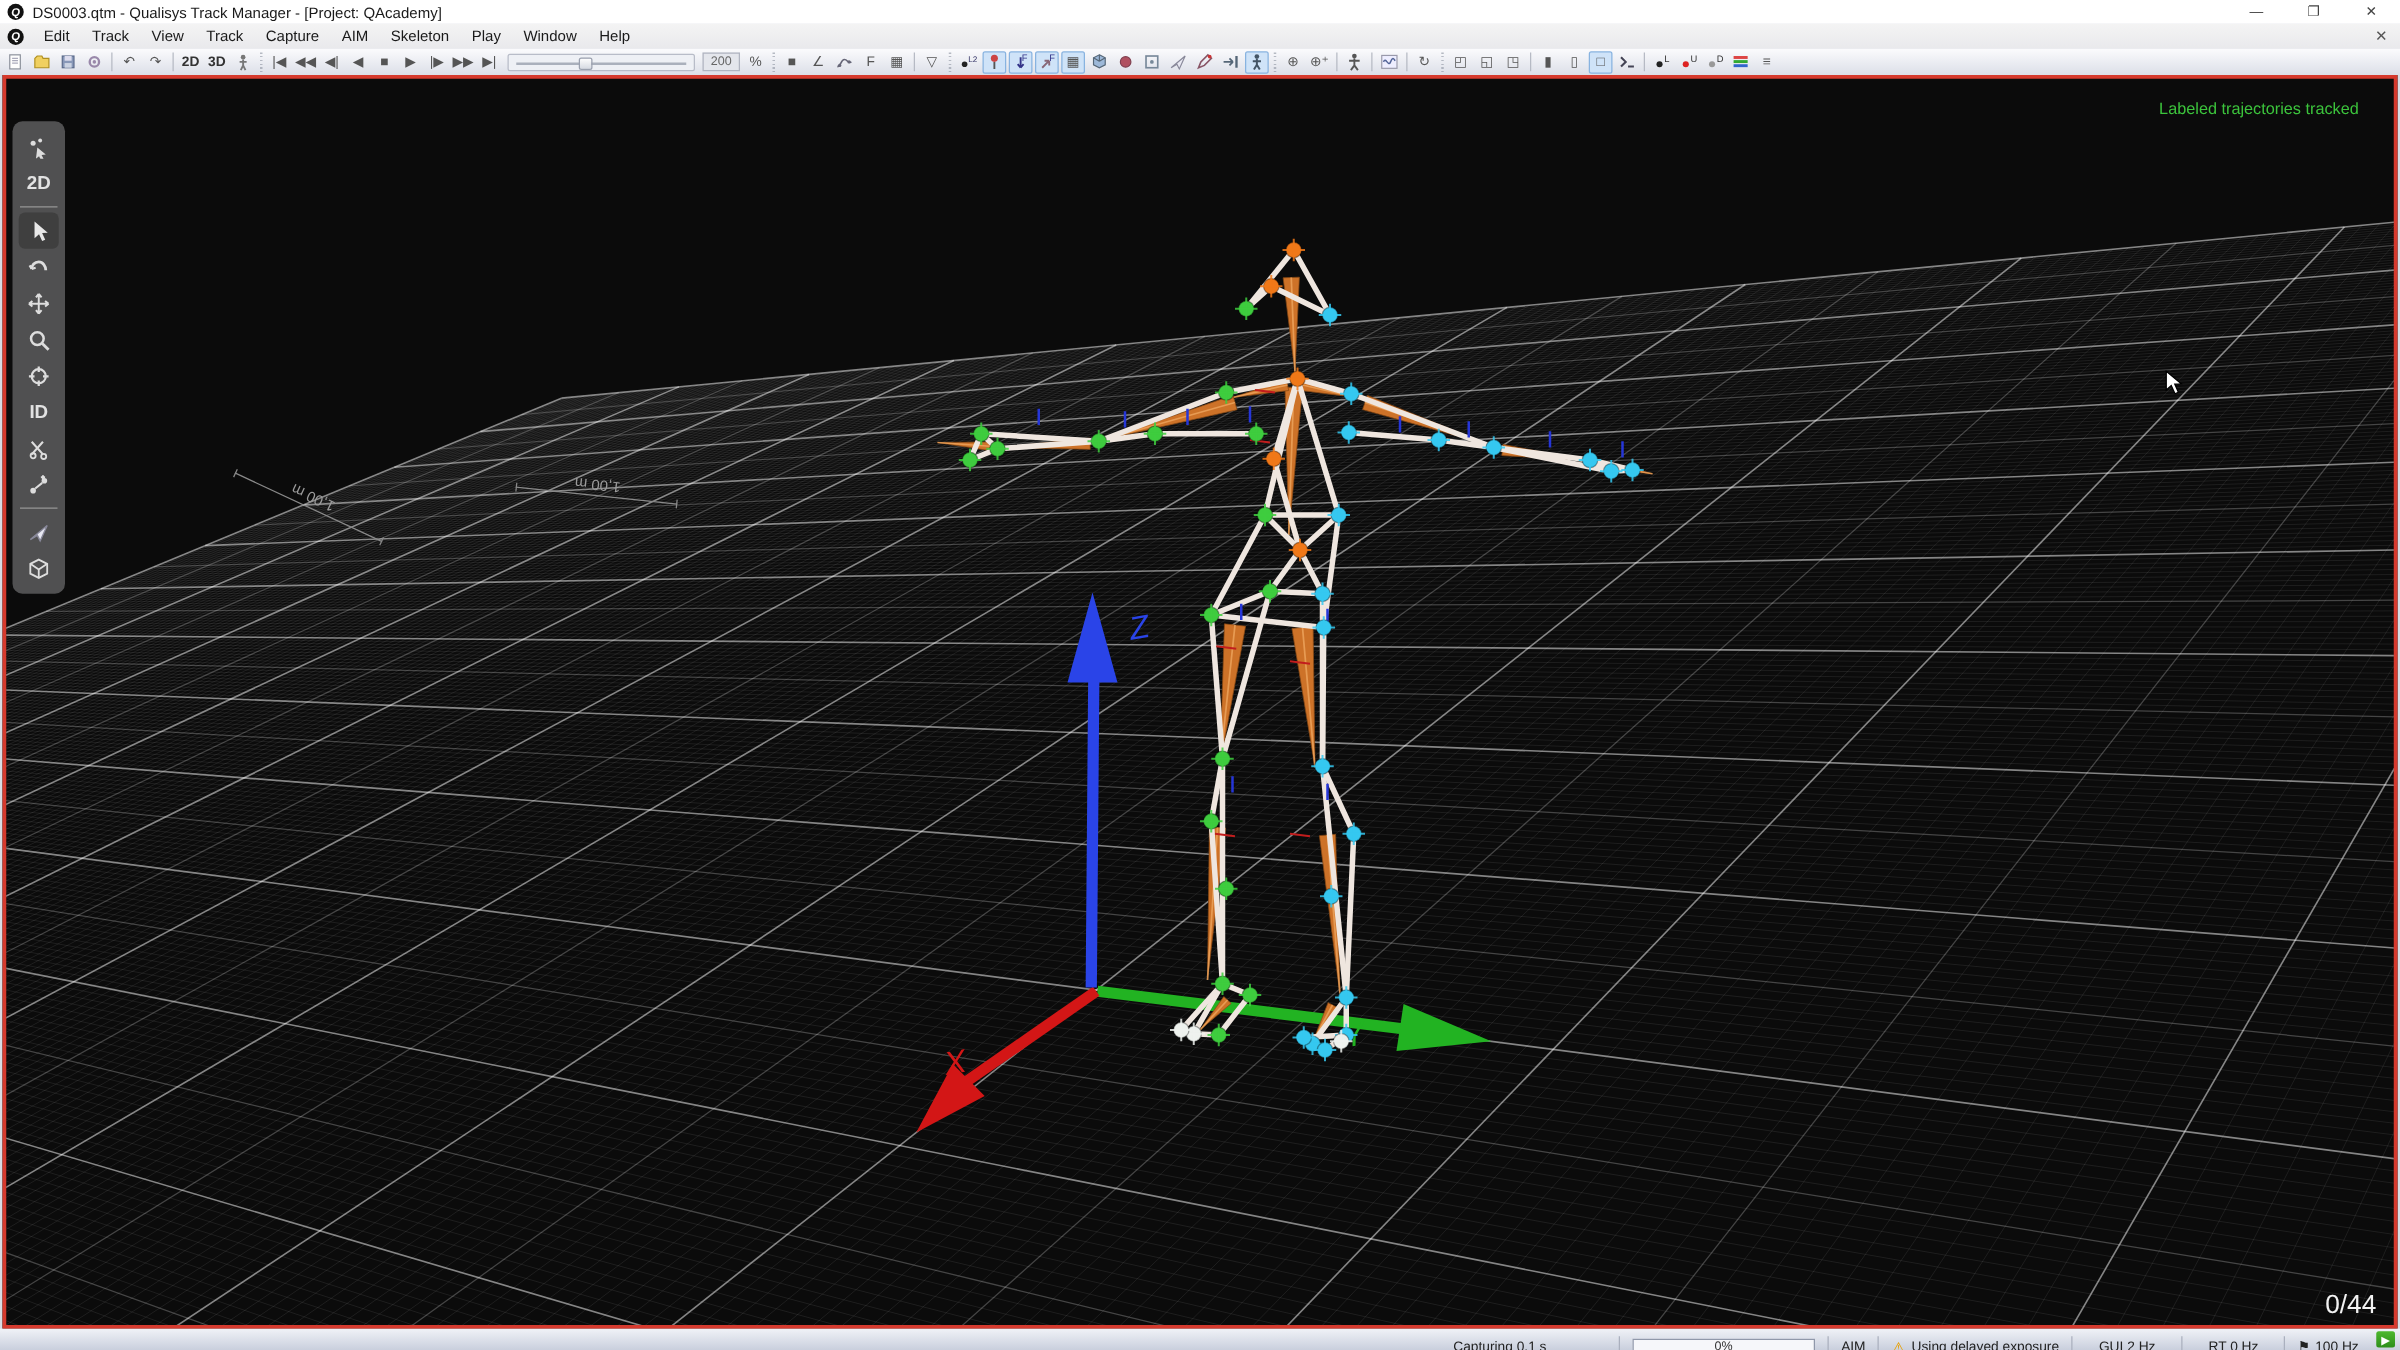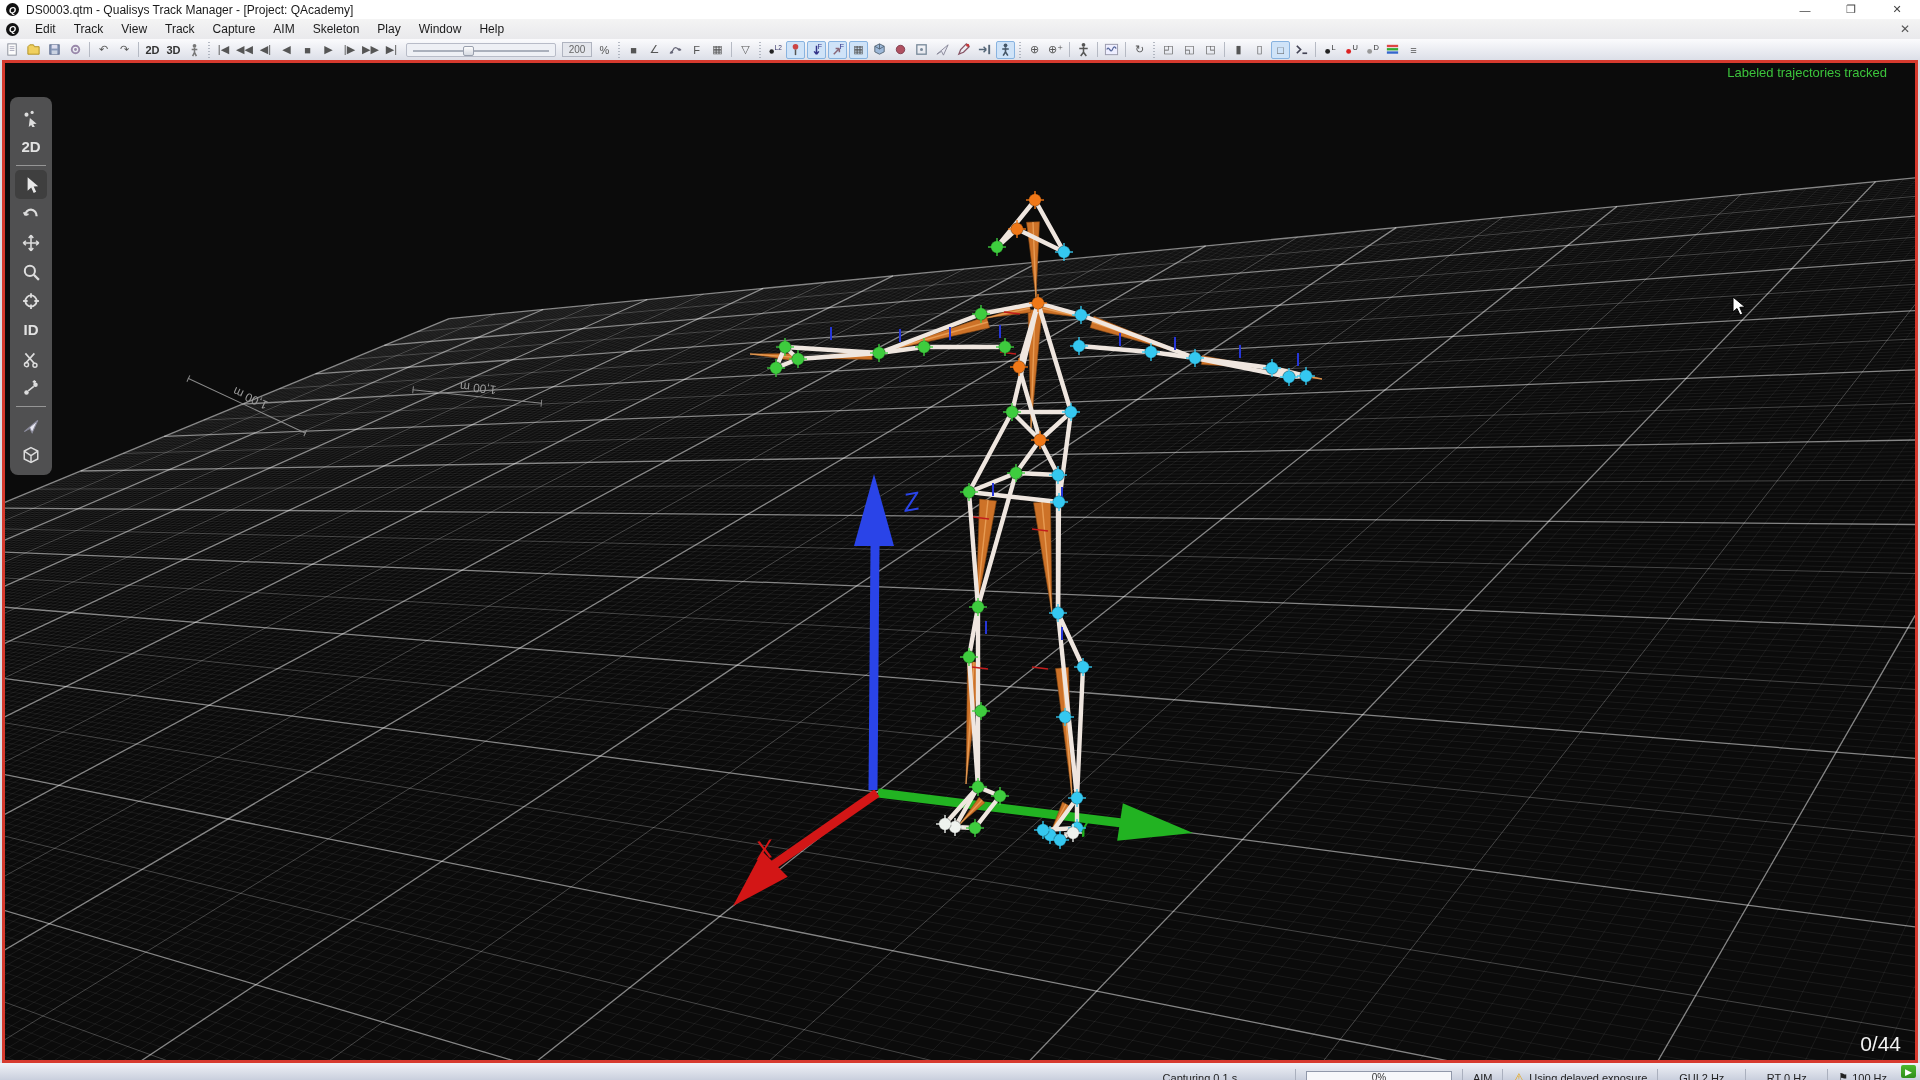--- a/index.html
+++ b/index.html
@@ -40,21 +40,21 @@
   .tb-slider .track { position:absolute; left:6px; right:6px; top:6px; height:2px; background:#aab0bc; }
   .tb-slider .handle { position:absolute; left:38%; top:2px; width:11px; height:10px;
     background:linear-gradient(#fdfdfd,#d6dae2); border:1px solid #9aa0ae; border-radius:2px; }
   .tb-zoombox { width:30px; height:15px; background:#e4e6ec; border:1px solid #b0b4c0; color:#666;
     display:flex; align-items:center; justify-content:center; font-size:10px; margin:0 2px; }
 
   
   .viewport { position:absolute; left:2px; right:2px; top:60px; bottom:17px;
     border:3px solid #d63a2e; background:#0b0b0b; overflow:hidden; }
   #scene { position:absolute; left:-5px; top:-63px; width:1920px; height:1080px; }
-  .vp-status { position:absolute; right:28px; top:2px; color:#3cc43c; font-size:13px; }
+  .vp-status { position:absolute; right:28px; top:16px; color:#3cc43c; font-size:13px; }
   .vp-frames { position:absolute; right:14px; bottom:4px; color:#f2f2f2; font-size:21px; }
   .ruler { position:absolute; color:#9b9b9b; font-size:12px; text-align:center; width:130px; }
   .ruler .bar { height:1px; background:#8a8a8a; position:relative; margin-bottom:1px; }
   .ruler .bar:before,.ruler .bar:after { content:""; position:absolute; top:-3px; width:1px; height:7px; background:#8a8a8a; }
   .ruler .bar:before { left:0; } .ruler .bar:after { right:0; }
   .ruler-left  { left:180px; top:328px; transform:rotate(205deg); }
   .ruler-right { left:408px; top:318px; transform:rotate(186deg); }
 
   
   .side-toolbar { position:absolute; left:5px; top:34px; width:42px; padding:6px 0;

